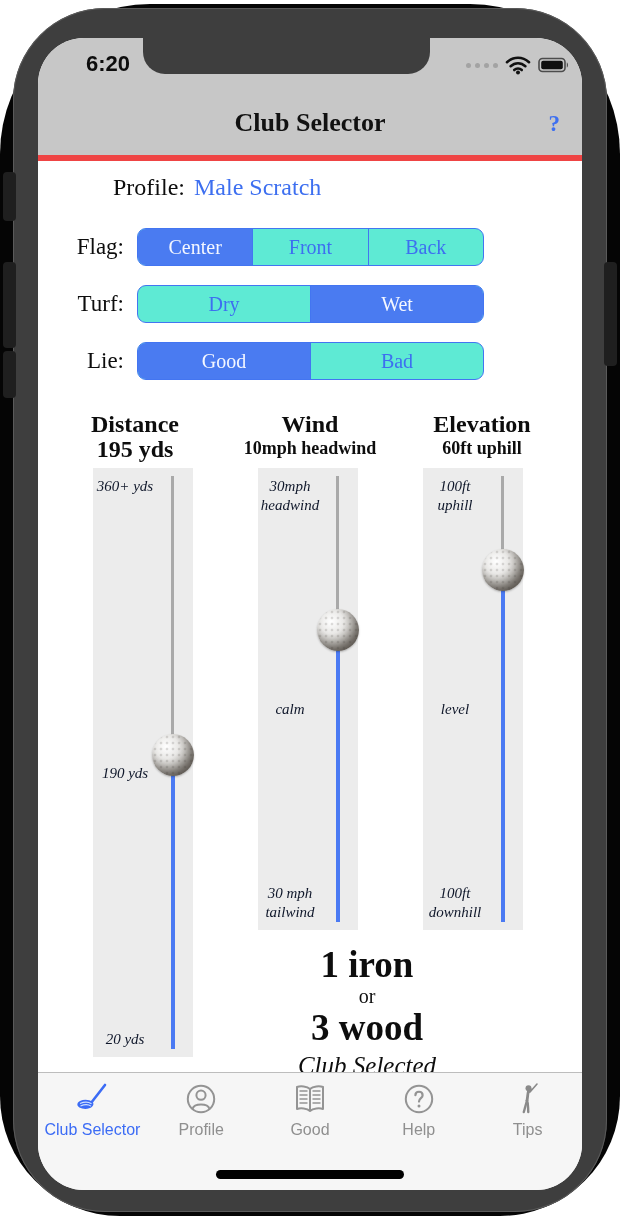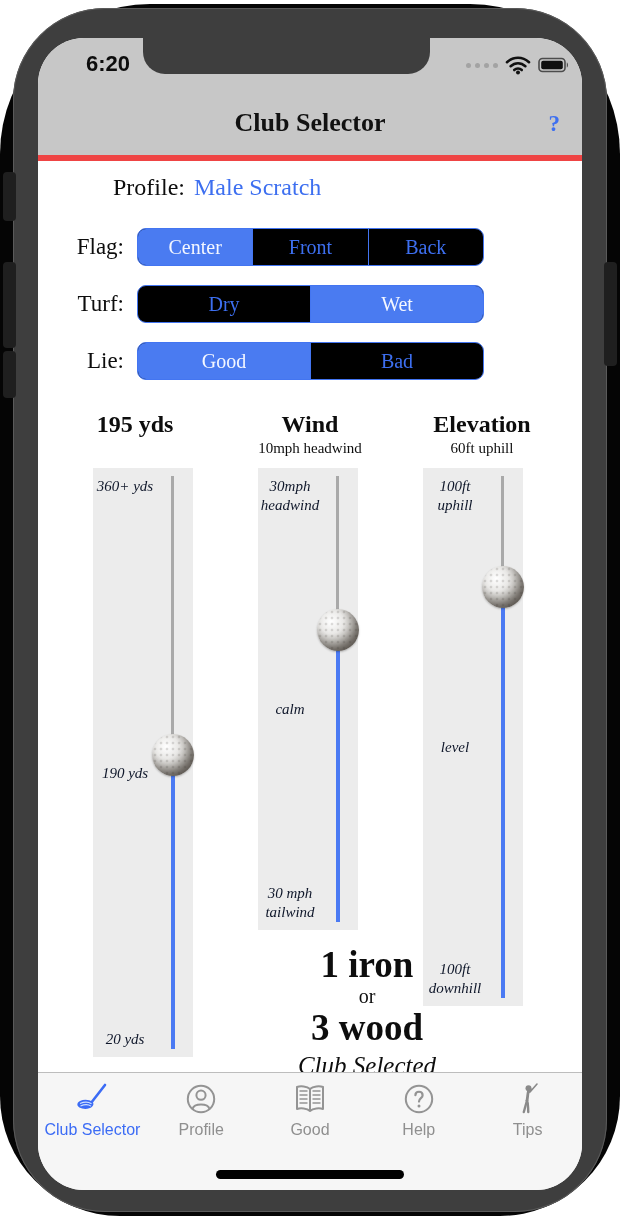--- a/index.html
+++ b/index.html
@@ -55,39 +55,39 @@
   .profile-row .value{color:#3d6ff0;margin-left:9px;}
   
   .ctl-row{position:absolute;left:0;width:544px;height:38px;}
   .row-flag{top:190px;} .row-turf{top:247px;} .row-lie{top:304px;}
   .ctl-label{
     position:absolute;left:0;top:0;width:86px;text-align:right;
     font-size:23px;color:#0d0d0d;line-height:38px;
   }
   .seg-ctl{
     position:absolute;left:99px;top:0;width:347px;height:38px;
-    border:1.5px solid #4375f1;border-radius:9px;background:#000000;
+    border:1.5px solid #4375f1;border-radius:9px;background:#5eead4;
     display:flex;overflow:hidden;box-sizing:border-box;
   }
   .seg-opt{
     flex:1;display:flex;align-items:center;justify-content:center;
     font-size:20px;color:#3d6ff0;border-left:1px solid #4375f1;cursor:pointer;
   }
   .seg-opt:first-child{border-left:none;}
   .seg-opt.selected{background:#4a7bf1;color:#f4f7ff;}
   
   .sl-header{position:absolute;top:374px;width:180px;text-align:center;color:#0d0d0d;}
   .sl-header .t{font-size:24px;font-weight:bold;line-height:25px;}
   .sl-header .v-big{font-size:24px;font-weight:bold;line-height:25px;}
-  .sl-header .v-small{font-size:15px;font-weight:normal;line-height:18px;margin-top:2px;}
+  .sl-header .v-small{font-size:18px;font-weight:bold;line-height:18px;margin-top:2px;}
   .hd-distance{left:7px;} .hd-wind{left:182px;} .hd-elevation{left:354px;}
   .sl-panel{position:absolute;top:430px;width:100px;background:#ececec;}
   .pn-distance{left:55px;height:589px;}
   .pn-wind{left:220px;height:462px;}
-  .pn-elevation{left:385px;height:538px;}
+  .pn-elevation{left:385px;height:462px;}
   .track{position:absolute;right:19px;top:8px;bottom:8px;width:3px;background:#a9a9a9;}
   .track-fill{position:absolute;right:18.5px;bottom:8px;width:4px;background:#4b7af3;}
   .ball{
     position:absolute;right:-1px;width:42px;height:42px;border-radius:50%;
     background-image:
       radial-gradient(rgba(55,50,45,.16) 1.1px, transparent 1.7px),
       radial-gradient(circle at 34% 30%, #ffffff 0%, #e9e8e6 30%, #b6b3ae 58%, #79736c 82%, #514c46 100%);
     background-size:6px 6px,100% 100%;
     box-shadow:inset -5px -7px 9px rgba(40,35,30,.38), 0 1px 2px rgba(0,0,0,.25);
     cursor:grab;z-index:2;
@@ -177,20 +177,21 @@
   </div>
   <div class="ctl-row row-lie">
     <div class="ctl-label">Lie:</div>
     <div class="seg-ctl">
       <div class="seg-opt selected">Good</div>
       <div class="seg-opt">Bad</div>
     </div>
   </div>
 
   <div class="sl-header hd-distance">
+    <div class="t">Distance</div>
     <div class="v-big">195 yds</div>
   </div>
   <div class="sl-header hd-wind">
     <div class="t">Wind</div>
     <div class="v-small">10mph headwind</div>
   </div>
   <div class="sl-header hd-elevation">
     <div class="t">Elevation</div>
     <div class="v-small">60ft uphill</div>
   </div>

